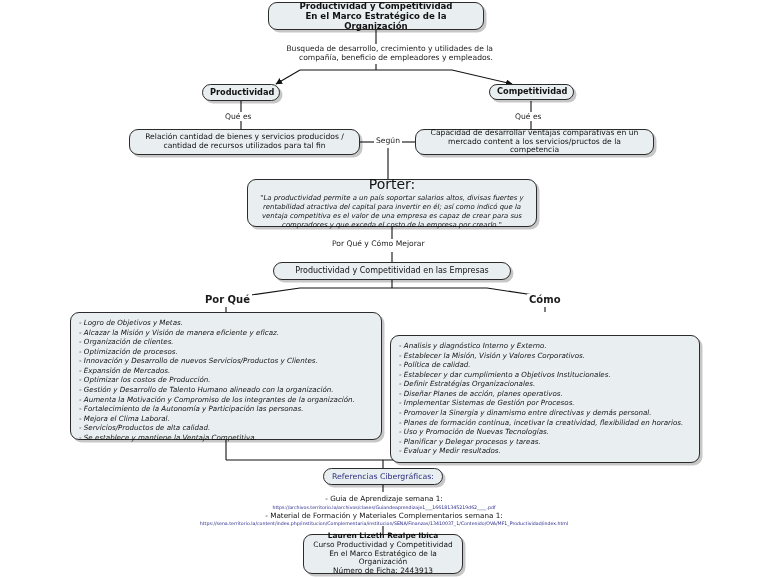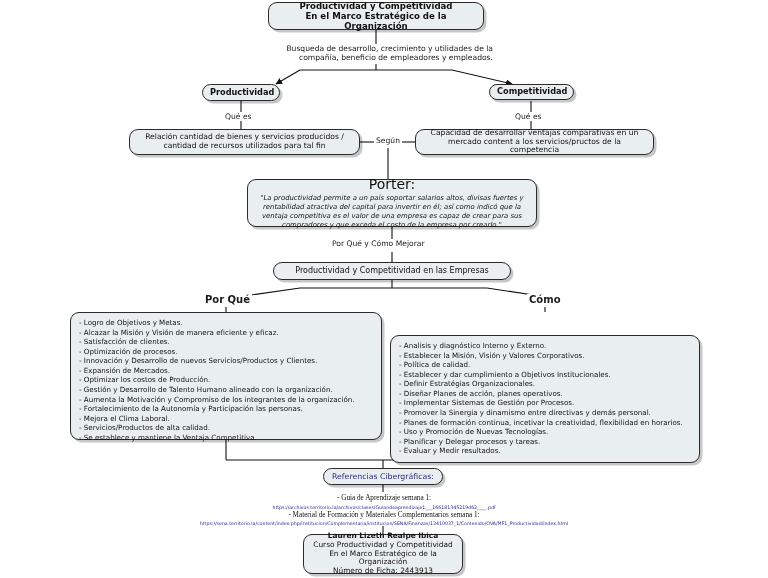--- a/index.html
+++ b/index.html
@@ -54,30 +54,30 @@
   #porter .ttl{font-weight:normal;font-size:14px;font-style:normal;display:block;margin-bottom:1px;}
   #porter .q{font-style:italic;display:block;line-height:1.3;}
   #central{left:273px;top:262px;width:238px;height:18px;font-size:8px;}
   #listL{left:70px;top:312px;width:312px;height:128px;}
   #listR{left:390px;top:312px;width:310px;height:128px;margin-top:23px;}
   #refs{left:323px;top:468px;width:120px;height:17px;font-size:7.8px;color:#2b2b7a;font-weight:normal;}
   #footer{left:303px;top:534px;width:160px;height:40px;font-size:7.4px;}
   #footer .nm{font-weight:bold;display:block;}
 
   .node.list{align-items:flex-start;justify-content:flex-start;text-align:left;}
-  .node.list ul{margin:0;padding:5px 8px;list-style:none;}
+  .node.list ul{margin:0;padding:5px 8px;list-style:none;font-style:italic;}
   .node.list li{font-size:7.1px;line-height:1.35;white-space:nowrap;}
   .node.list li::before{content:"- ";}
 
   
   #refblock{
     position:absolute;left:40px;top:494px;width:688px;
     text-align:center;z-index:4;
   }
-  #refblock .rline{font-size:7.2px;color:#111;line-height:1.35;font-family:Liberation Serif, serif;}
+  #refblock .rline{font-size:7.2px;color:#111;line-height:1.35;}
   #refblock .rurl{font-size:4.7px;color:#2b2b8c;line-height:1.5;word-break:break-all;}
 </style>
 </head>
 <body>
 
 <div id="canvas">
 
   <svg id="wires" viewBox="0 0 768 578">
     <defs>
       <marker id="arrow" markerWidth="7" markerHeight="7" refX="5.5" refY="3" orient="auto">
@@ -175,21 +175,21 @@
     <div class="inner"><span>Productividad y Competitividad en las Empresas</span></div>
   </div>
 
   <div class="lbl bold" style="left:203px;top:294px;">Por Qué</div>
   <div class="lbl bold" style="left:527px;top:294px;">Cómo</div>
 
   <div class="node list" id="listL">
     <ul>
         <li>Logro de Objetivos y Metas.</li>
         <li>Alcazar la Misión y Visión de manera eficiente y eficaz.</li>
-        <li>Satisfacción de clientes.</li>
+        <li>Organización de clientes.</li>
         <li>Optimización de procesos.</li>
         <li>Innovación y Desarrollo de nuevos Servicios/Productos y Clientes.</li>
         <li>Expansión de Mercados.</li>
         <li>Optimizar los costos de Producción.</li>
         <li>Gestión y Desarrollo de Talento Humano alineado con la organización.</li>
         <li>Aumenta la Motivación y Compromiso de los integrantes de la organización.</li>
         <li>Fortalecimiento de la Autonomía y Participación las personas.</li>
         <li>Mejora el Clima Laboral.</li>
         <li>Servicios/Productos de alta calidad.</li>
         <li>Se establece y mantiene la Ventaja Competitiva.</li>

